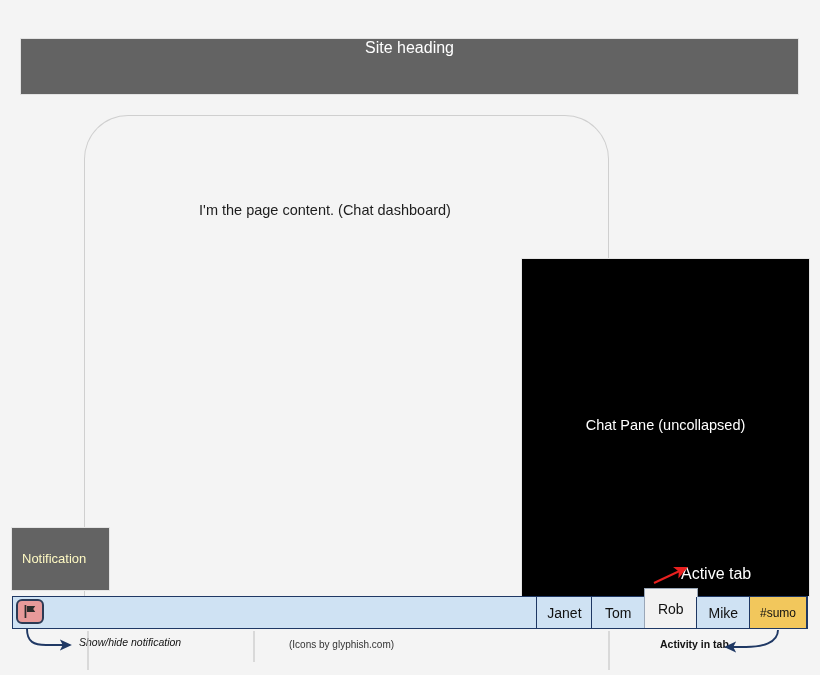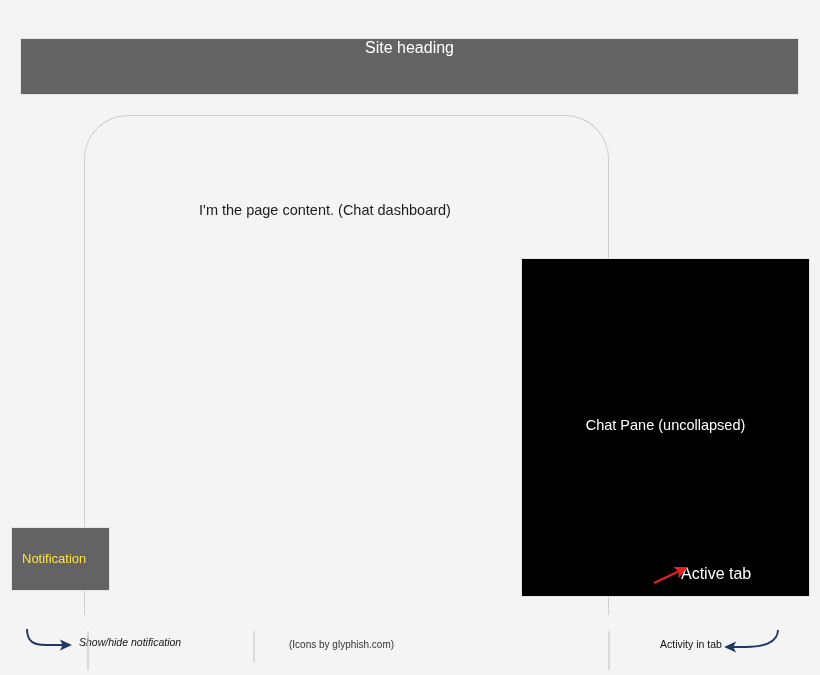--- a/index.html
+++ b/index.html
@@ -99,21 +99,21 @@
     top: 528px;
     width: 97px;
     height: 62px;
     background: #636363;
     box-shadow: 0 0 0 1px #e4e4e4;
   }
   #notification-label {
     position: absolute;
     left: 10px;
     top: 23px;
-    color: #fde047;
+    color: #fef9c3;
     font-size: 13px;
   }
 
   
   #tab-bar {
     position: absolute;
     left: 12px;
     top: 596px;
     width: 796px;
     height: 33px;
@@ -182,20 +182,21 @@
     white-space: nowrap;
     font-style: italic;
   }
   #activity-note {
     position: absolute;
     left: 660px;
     top: 638px;
     font-size: 10.5px;
     color: #111111;
     white-space: nowrap;
+    font-weight: bold;
   }
   #icons-credit {
     position: absolute;
     left: 289px;
     top: 639px;
     font-size: 10px;
     color: #333333;
     white-space: nowrap;
   }
 
@@ -224,20 +225,48 @@
   <div id="chat-pane">
     <div id="chat-pane-label">Chat Pane (uncollapsed)</div>
   </div>
 
   <div id="active-tab-note">Active tab</div>
 
   <div id="notification-box">
     <div id="notification-label">Notification</div>
   </div>
 
+  <div id="tab-bar">
+
+    <div id="flag-button">
+      <svg width="15" height="15" viewBox="0 0 15 15" aria-hidden="true">
+        <rect x="1.6" y="1" width="1.7" height="13" fill="#2b2b2b"></rect>
+        <path d="M3.9 2.1 L12.2 2.1 L10.2 5.1 L12.2 8.1 L3.9 8.1 Z" fill="#2b2b2b"></path>
+      </svg>
+    </div>
+
+    <div id="tab-bar-spacer"></div>
+
+    <div class="tab">
+      <span>Janet</span>
+    </div>
+    <div class="tab">
+      <span>Tom</span>
+    </div>
+    <div class="tab active">
+      <span>Rob</span>
+    </div>
+    <div class="tab">
+      <span>Mike</span>
+    </div>
+    <div class="tab activity">
+      <span>#sumo</span>
+    </div>
+
+  </div>
 
   <div id="showhide-note">Show/hide notification</div>
   <div id="activity-note">Activity in tab</div>
   <div id="icons-credit">(Icons by glyphish.com)</div>
 
   <svg id="annotation-svg" viewBox="0 0 820 675">
     <defs>
       <marker id="navy-head" markerWidth="7" markerHeight="7" refX="5.4" refY="3" orient="auto">
         <path d="M0,0 L6.4,3 L0,6 L1.6,3 Z" fill="#1f3864"></path>
       </marker>

